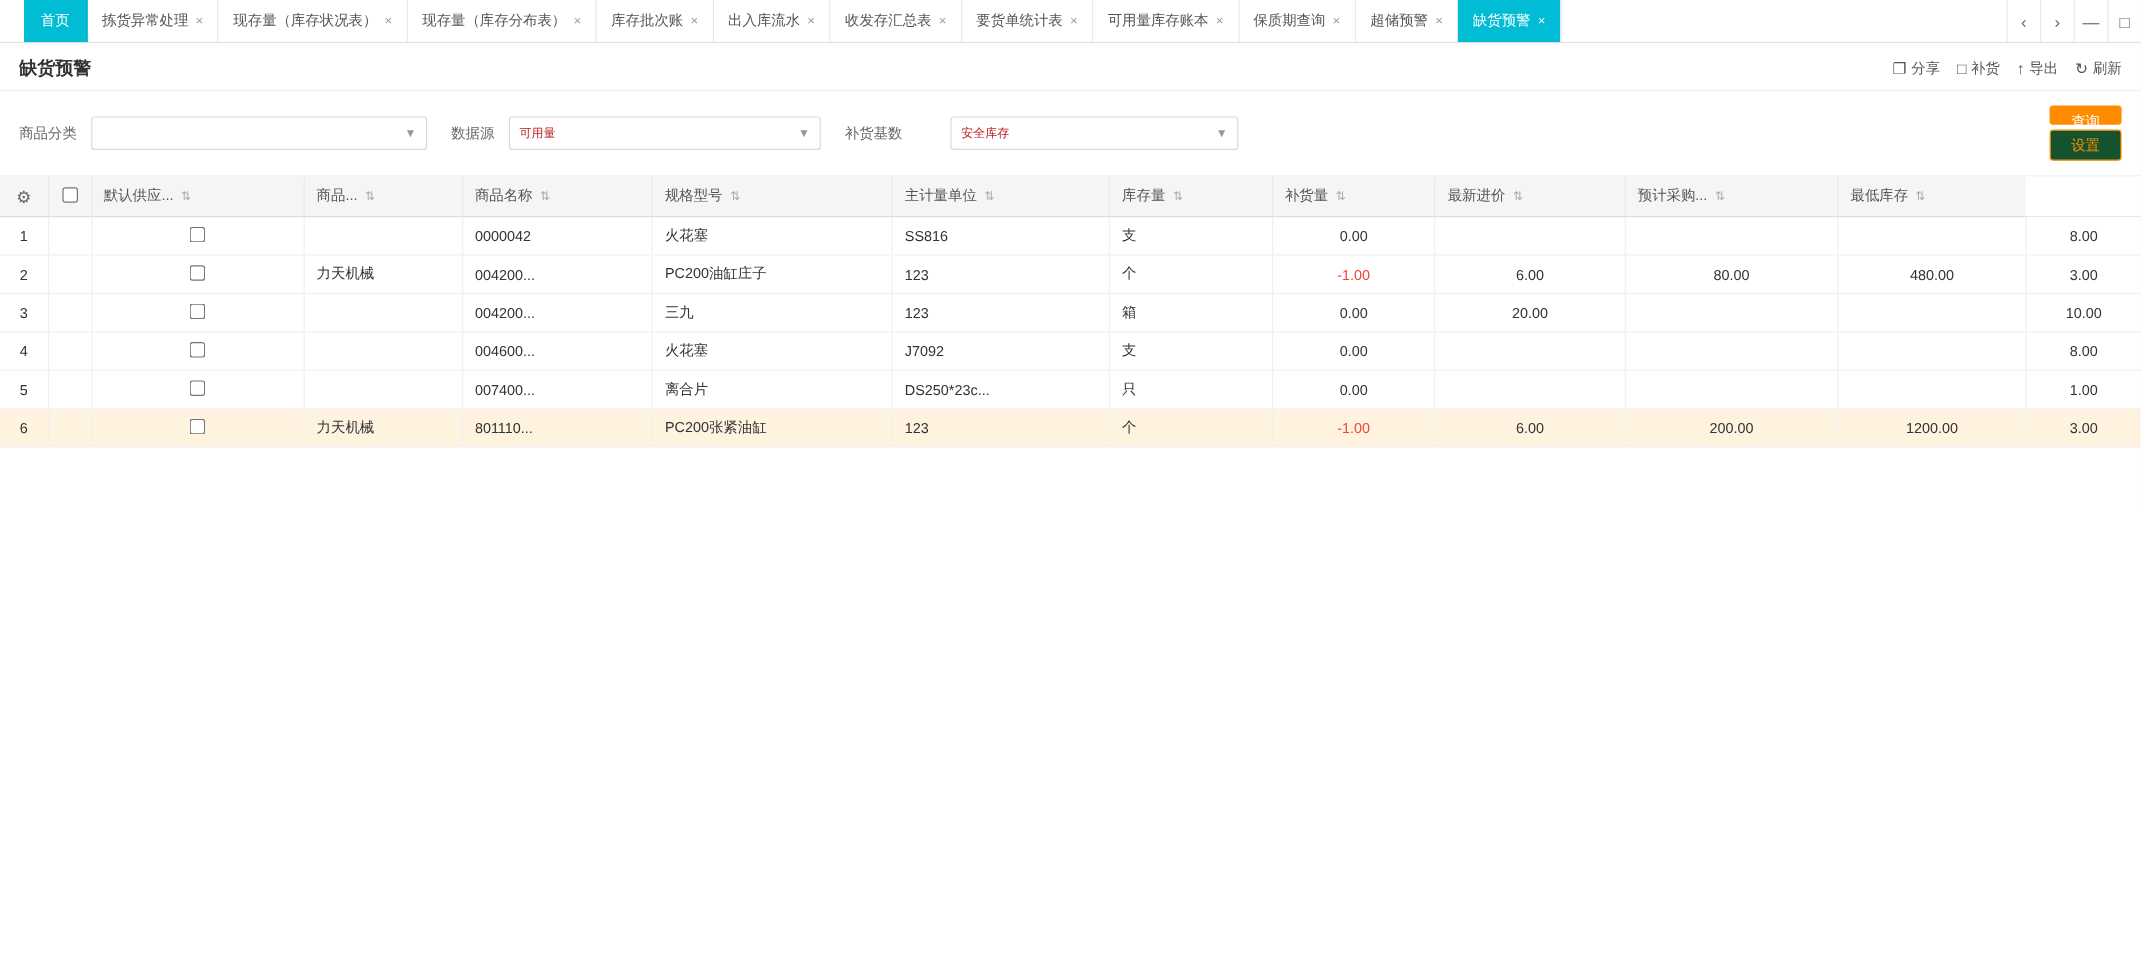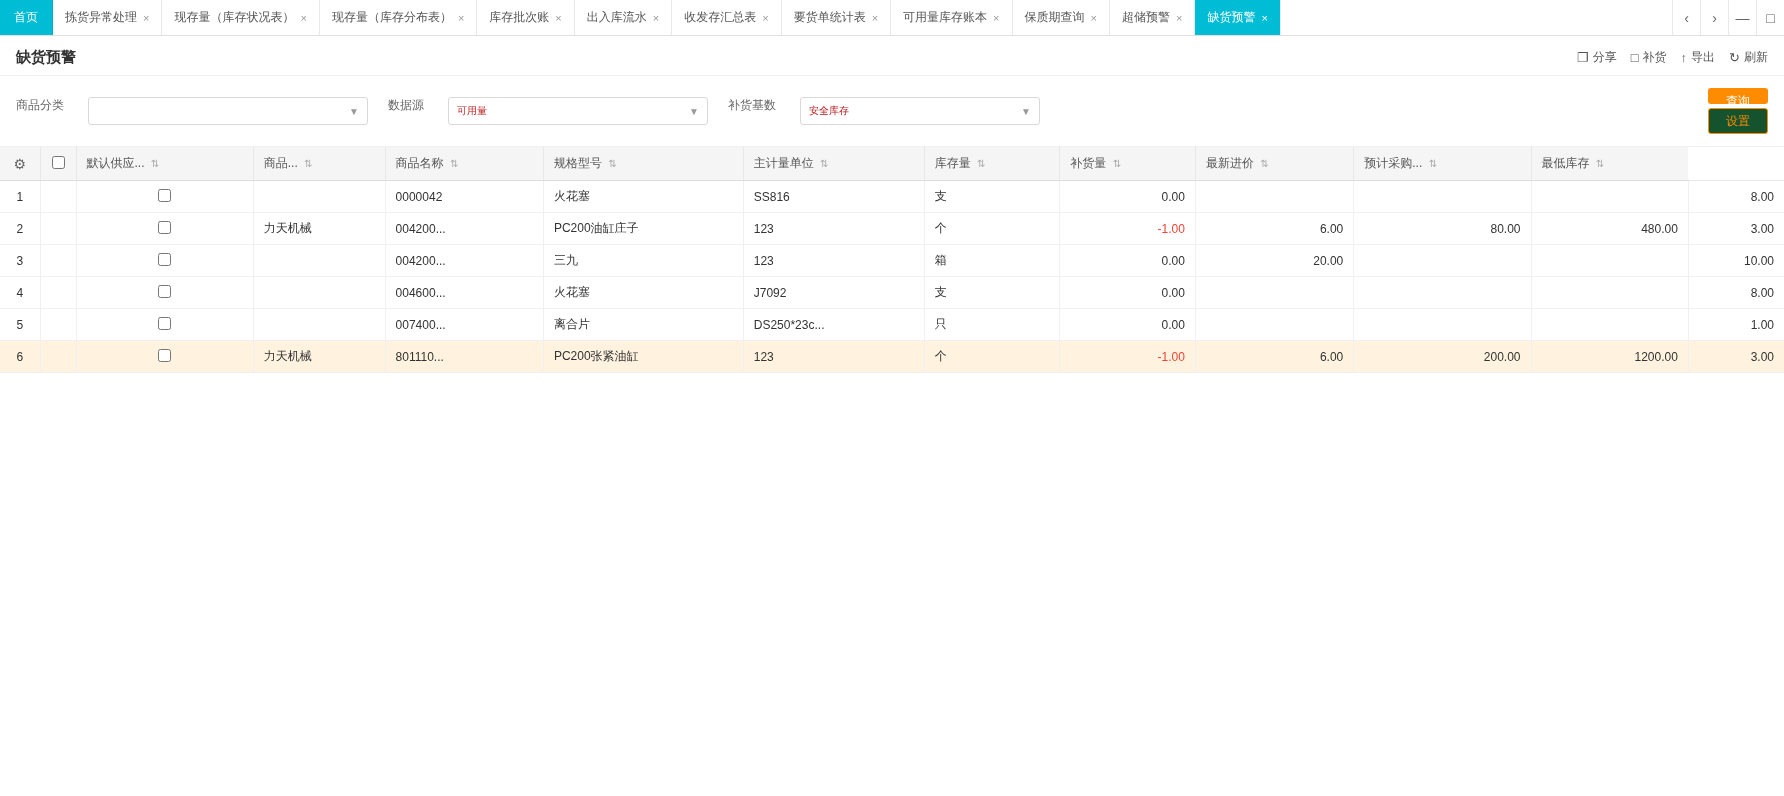--- a/index.html
+++ b/index.html
@@ -39,20 +39,21 @@
     .tab-home {
       padding: 0 14px;
       height: 36px;
       display: flex;
       align-items: center;
       background: #00bcd4;
       color: #fff;
       font-size: 12px;
       cursor: pointer;
       border-right: 1px solid #00acc1;
+      margin-left: 20px;
     }
     .tab-nav-btns {
       display: flex;
       align-items: center;
       margin-left: auto;
     }
     .tab-nav-btn {
       width: 28px;
       height: 36px;
       display: flex;
@@ -103,21 +104,22 @@
     
     .filter-bar {
       display: flex;
       align-items: center;
       padding: 12px 16px;
       gap: 20px;
       border-bottom: 1px solid #f0f0f0;
     }
     .filter-group {
       display: flex;
-      gap: 24px;
+      align-items: center;
+      gap: 12px;
     }
     .filter-label {
       color: #666;
       font-size: 12px;
       white-space: nowrap;
     }
     .filter-select {
       display: flex;
       align-items: center;
       border: 1px solid #d9d9d9;
@@ -183,40 +185,40 @@
     }
     thead th {
       padding: 8px 10px;
       text-align: left;
       color: #555;
       font-weight: normal;
       white-space: nowrap;
       border-right: 1px solid #e8e8e8;
       border-bottom: 1px solid #ddd;
     }
-    thead th:last-child { border-right: none; }
+    thead th:last-child { border-right: none; font-family: Liberation Serif, serif; }
     tbody tr {
       border-bottom: 1px solid #f0f0f0;
     }
     tbody tr.highlighted { background: #fff3e0; }
     tbody td {
       padding: 7px 10px;
       color: #333;
       white-space: nowrap;
       border-right: 1px solid #f0f0f0;
     }
     tbody td:last-child { border-right: none; }
 
     .th-gear {
       width: 40px;
       text-align: center;
     }
     .th-checkbox { width: 36px; text-align: center; }
     .td-center { text-align: center; }
-    .td-right { text-align: right; }
+    .td-right { text-align: center; }
 
     .sort-icon { color: #aaa; font-size: 10px; margin-left: 3px; }
 
     .col-settings-icon {
       cursor: pointer;
       color: #666;
       font-size: 14px;
     }
 
     
@@ -326,21 +328,21 @@
     <div class="filter-group">
       <span class="filter-label">数据源</span>
       <div class="filter-select" style="min-width:260px;">
         <span class="filter-value">可用量</span>
         <span class="arrow">▼</span>
       </div>
     </div>
 
     <div class="filter-group">
       <span class="filter-label">补货基数</span>
-      <div class="filter-select" style="min-width:240px;">
+      <div class="filter-select" style="min-width:240px;margin-left:28px;">
         <span class="filter-value">安全库存</span>
         <span class="arrow">▼</span>
       </div>
     </div>
 
     <div class="filter-actions">
       <button class="btn-query">查询</button>
       <button class="btn-settings">设置</button>
     </div>
   </div>

